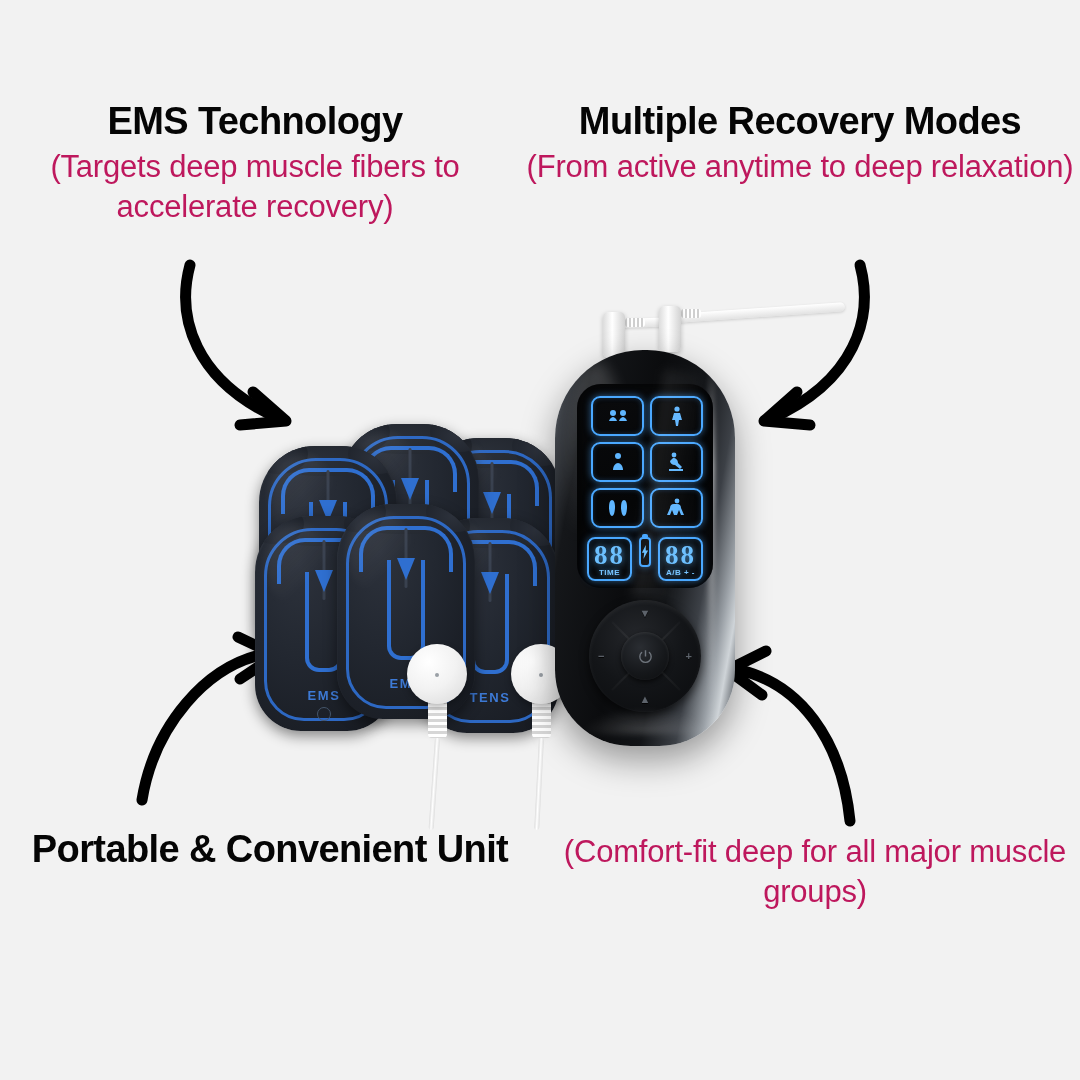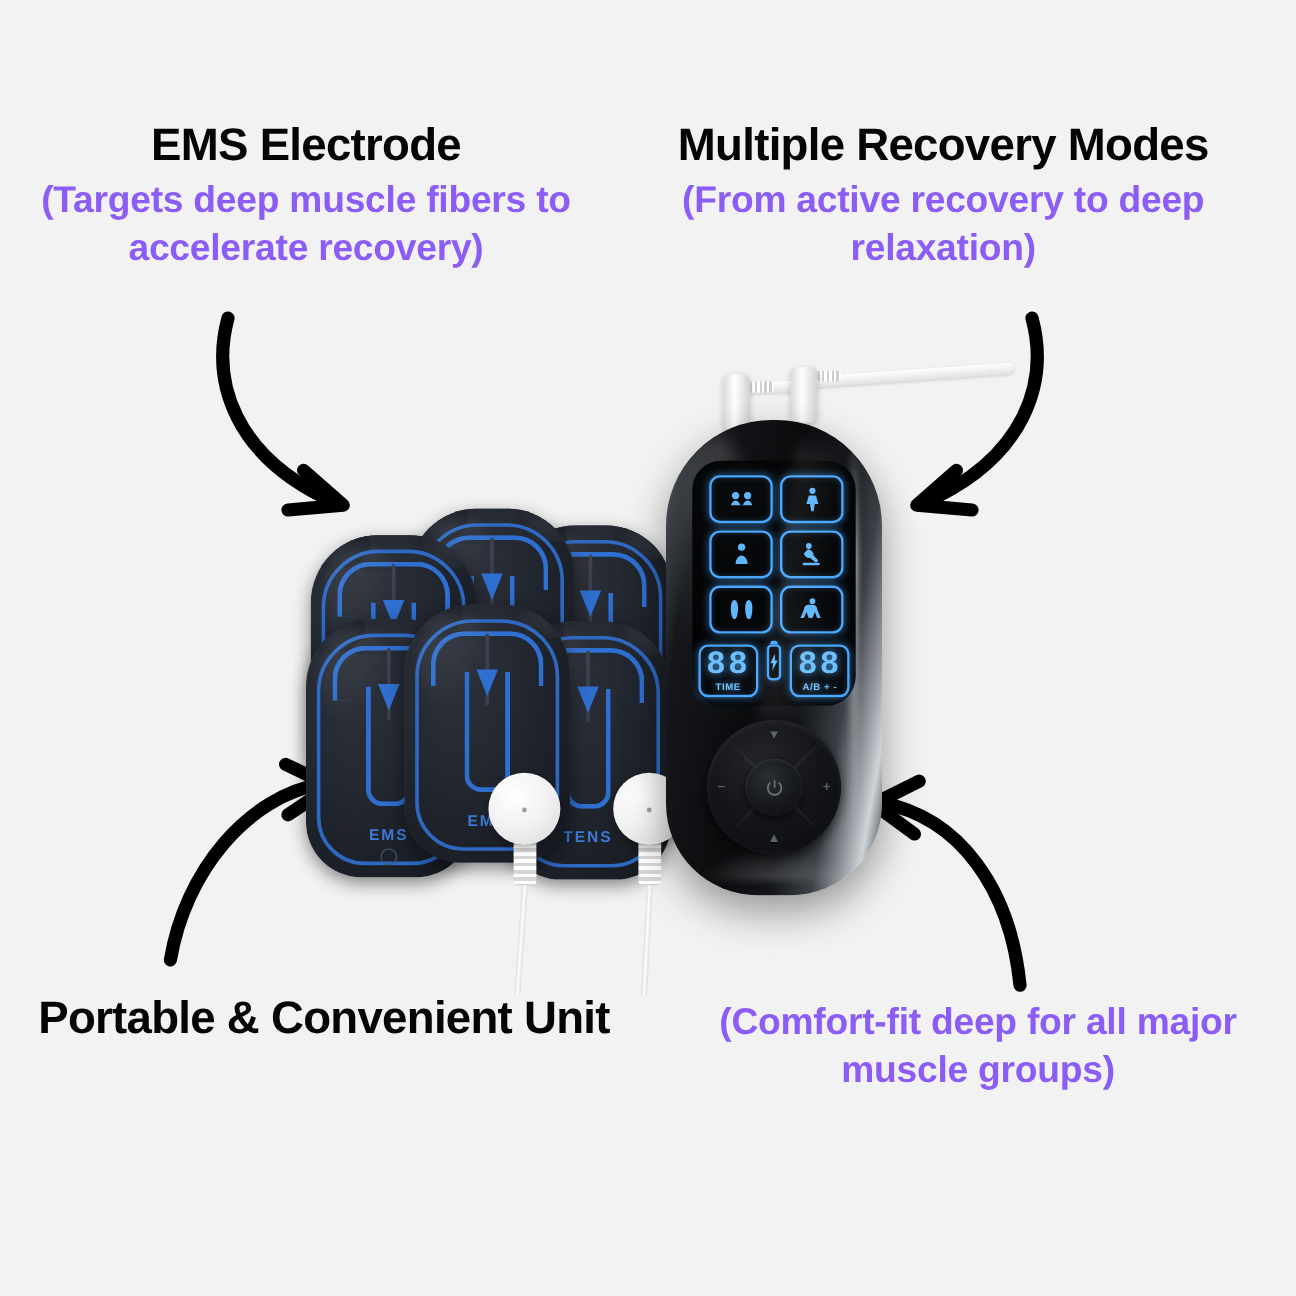--- a/index.html
+++ b/index.html
@@ -11,25 +11,25 @@
   }
   .stage{position:absolute;inset:0;width:1080px;height:1080px;}
 
   
   .callout{position:absolute;text-align:center;color:#000;}
   .callout .title{
     font-weight:700;font-size:38px;line-height:1.12;
     letter-spacing:-0.6px;color:#050505;
   }
   .callout .sub{
-    font-weight:700;font-size:31px;line-height:1.30;
-    letter-spacing:-0.2px;color:#8b5cf6;margin-top:4px;
+    font-weight:400;font-size:31px;line-height:1.30;
+    letter-spacing:-0.2px;color:#be185d;margin-top:4px;
   }
   #callout-tl{left:0px;  top:100px; width:510px;}
-  #callout-tr{left:512px;top:100px; width:548px;}
+  #callout-tr{left:526px;top:100px; width:548px;}
   #callout-bl{left:0px;  top:828px; width:540px;}
   #callout-br{left:555px;top:828px; width:520px;}
 
   
   .arrow{position:absolute;}
   #arrow-tl{left:160px;top:255px;width:170px;height:195px;}
   #arrow-tr{left:720px;top:255px;width:170px;height:195px;}
   #arrow-bl{left:120px;top:615px;width:190px;height:205px;}
   #arrow-br{left:700px;top:625px;width:190px;height:215px;}
   .arrow svg{width:100%;height:100%;display:block;overflow:visible;}
@@ -200,21 +200,21 @@
   .seg-row{
     display:flex;align-items:flex-end;justify-content:center;
     gap:7px;margin-top:9px;padding:0 10px;
   }
   .seg-box{
     border:2px solid #4aa8ff;border-radius:8px;padding:4px 5px 2px;
     box-shadow:0 0 7px rgba(74,168,255,.5), inset 0 0 5px rgba(74,168,255,.22);
     text-align:center;
   }
   .seg-digits{
-    font-family:Liberation Mono, monospace;
+    font-family:Liberation Serif, serif;
     font-size:27px;font-weight:700;line-height:.92;
     color:#6cc0ff;letter-spacing:2px;
     text-shadow:0 0 8px rgba(90,180,255,.85);
   }
   .seg-cap{
     font-size:8px;font-weight:700;letter-spacing:.5px;
     color:#77c4ff;margin-top:0;
     text-shadow:0 0 5px rgba(90,180,255,.8);
   }
   .batt{
@@ -283,27 +283,27 @@
   }
   #rib1{left:70px;top:24px;}
   #rib2{left:126px;top:15px;}
 </style>
 </head>
 <body>
 
 <div class="stage">
 
   <div class="callout" id="callout-tl">
-    <div class="title">EMS Electrode</div>
+    <div class="title">EMS Technology</div>
     <div class="sub">(Targets deep muscle fibers to accelerate recovery)</div>
   </div>
 
   <div class="callout" id="callout-tr">
     <div class="title">Multiple Recovery Modes</div>
-    <div class="sub">(From active recovery to deep relaxation)</div>
+    <div class="sub">(From active anytime to deep relaxation)</div>
   </div>
 
   <div class="callout" id="callout-bl">
     <div class="title">Portable &amp; Convenient Unit</div>
   </div>
 
   <div class="callout" id="callout-br">
     <div class="sub">(Comfort-fit deep for all major muscle groups)</div>
   </div>
 

